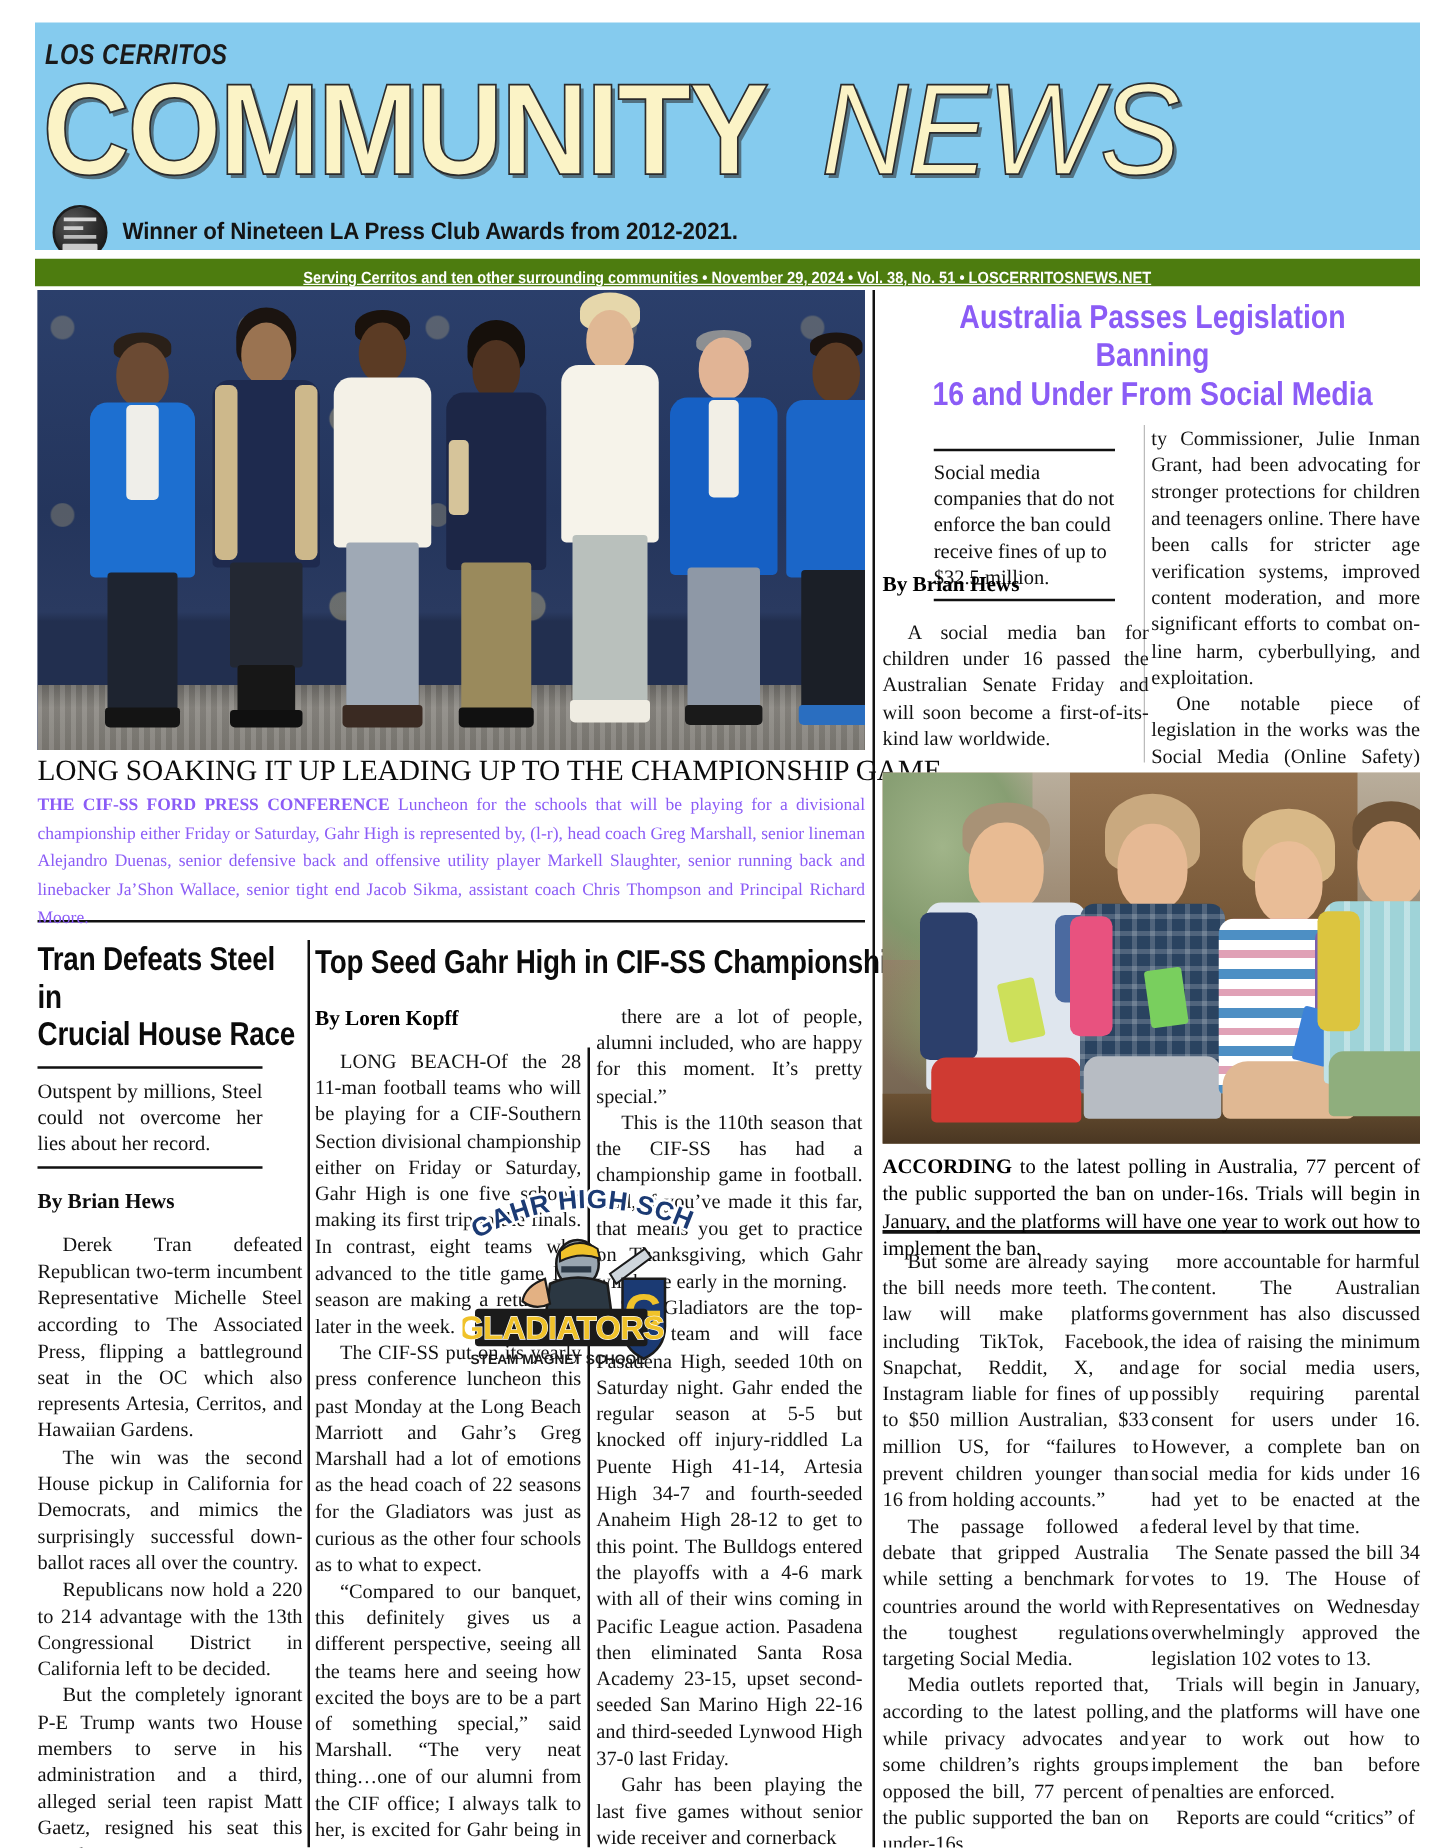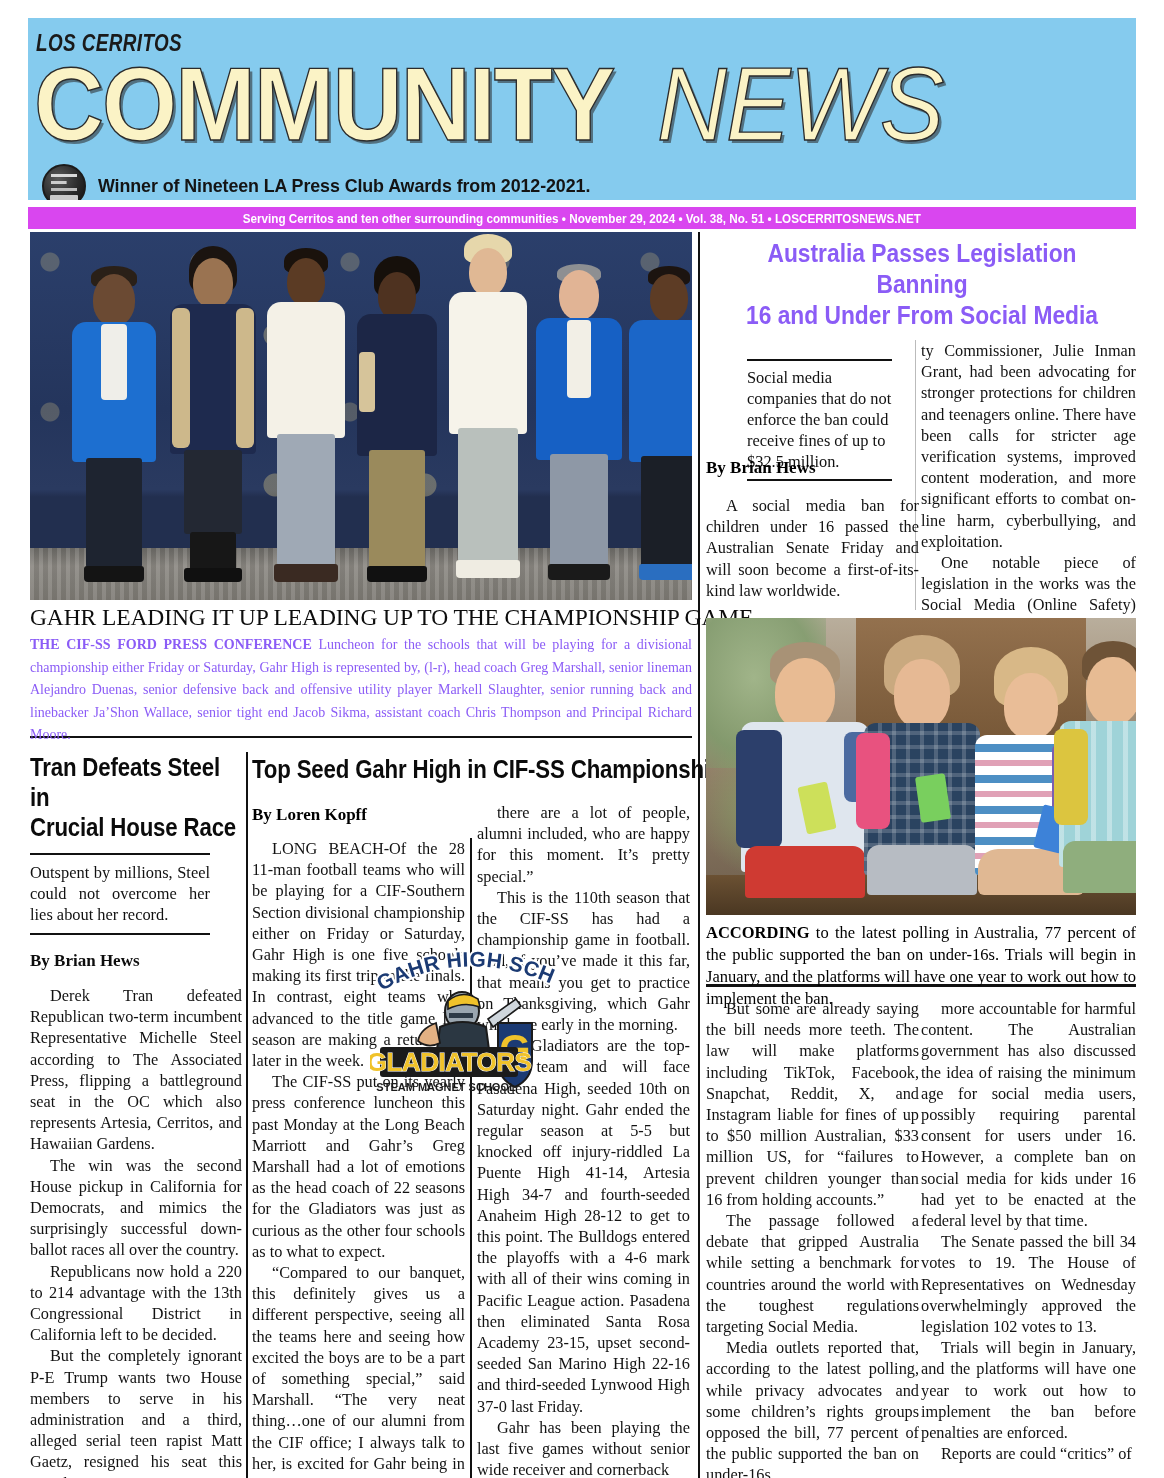--- a/index.html
+++ b/index.html
@@ -111,25 +111,26 @@
     white-space: nowrap;
   }
 
   
   .serving-bar {
     position: absolute;
     left: 28px;
     top: 207px;
     width: 1108px;
     height: 22px;
-    background: #d946ef;
+    background: #4d7c0f;
     color: #fff;
     display: flex;
-    align-items: center;
+    align-items: flex-end;
     justify-content: center;
+    text-decoration: underline;
   }
   .serving-bar span {
     font-family: "Liberation Sans", sans-serif;
     font-weight: 700;
     font-size: 13px;
     transform: scaleX(0.9);
     white-space: nowrap;
   }
 
   
@@ -532,21 +533,21 @@
 
     <div class="person" style="left:598px; width:82px; height:320px;">
       <div class="p-hair" style="width:42px;height:20px;top:0;background:#1c1410;"></div>
       <div class="p-head" style="width:38px;height:48px;top:8px;background:#5d3c25;"></div>
       <div class="p-torso" style="width:80px;height:142px;top:54px;background:#1b66c8;"></div>
       <div class="p-legs" style="width:56px;height:112px;top:190px;background:#1b1f27;"></div>
       <div class="p-shoes" style="width:60px;height:16px;top:298px;background:#2a6ec0;"></div>
     </div>
   </div>
 
-  <div class="photo-headline">GAHR LEADING IT UP LEADING UP TO THE CHAMPIONSHIP GAME</div>
+  <div class="photo-headline">LONG SOAKING IT UP LEADING UP TO THE CHAMPIONSHIP GAME</div>
 
   <div class="photo-caption">
     <b>THE CIF-SS FORD PRESS CONFERENCE</b><span> Luncheon for the schools that will be playing for a divisional championship either Friday or Saturday, Gahr High is represented by, (l-r), head coach Greg Marshall, senior lineman Alejandro Duenas, senior defensive back and offensive utility player Markell Slaughter, senior running back and linebacker Ja’Shon Wallace, senior tight end Jacob Sikma, assistant coach Chris Thompson and Principal Richard Moore.</span>
   </div>
 
   <div class="tran-col">
     <div class="hl-condensed tran-head">
       <div>Tran Defeats Steel in</div>
       <div>Crucial House Race</div>
     </div>

